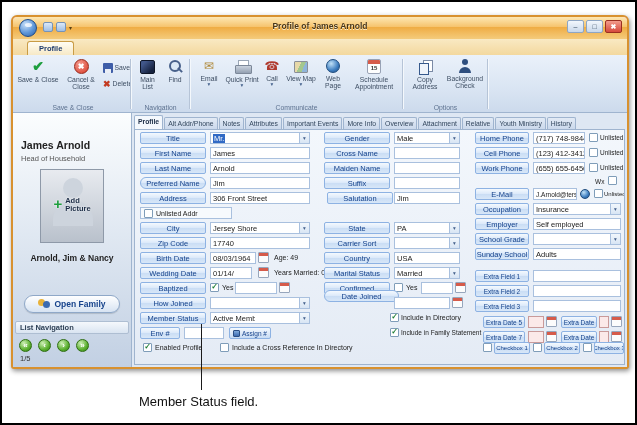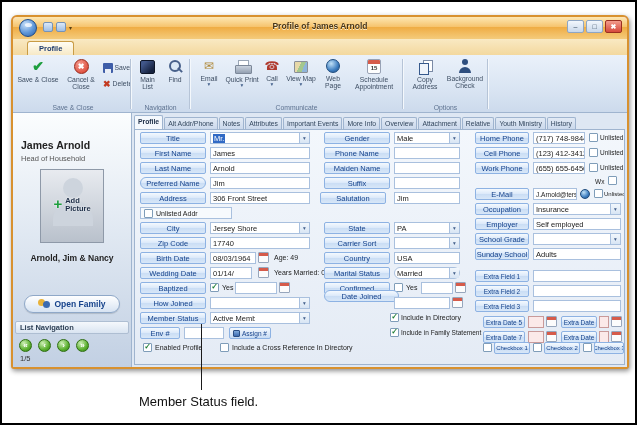--- a/index.html
+++ b/index.html
@@ -311,21 +311,21 @@
         <div class="abs fld" style="left:398px;top:2px;width:52px;">
             <span class="fval">(717) 748-9844</span>
           </div>
         <span class="abs chk" style="left:454px;top:3px;"></span>
         <span class="abs txt t65" style="left:465px;top:2px;">Unlisted</span>
 
         <div class="abs lbl" style="left:5px;top:17px;width:66px;">First Name</div>
         <div class="abs fld" style="left:75px;top:17px;width:100px;">
             <span class="fval">James</span>
           </div>
-        <div class="abs lbl" style="left:189px;top:17px;width:66px;">Phone Name</div>
+        <div class="abs lbl" style="left:189px;top:17px;width:66px;">Cross Name</div>
         <div class="abs fld" style="left:259px;top:17px;width:66px;">
             <span class="fval"></span>
           </div>
         <div class="abs lbl" style="left:340px;top:17px;width:54px;">Cell Phone</div>
         <div class="abs fld" style="left:398px;top:17px;width:52px;">
             <span class="fval">(123) 412-3412</span>
           </div>
         <span class="abs chk" style="left:454px;top:18px;"></span>
         <span class="abs txt t65" style="left:465px;top:17px;">Unlisted</span>
 
@@ -361,21 +361,21 @@
             <span class="fval" style="font-size:6.5px;">J.Arnold@ters.com</span>
           </div>
         <span class="abs linkic" style="left:445px;top:59px;"></span>
         <span class="abs chk" style="left:459px;top:59px;"></span>
         <span class="abs txt t6" style="left:469px;top:59px;">Unlisted</span>
 
         <div class="abs lbl" style="left:5px;top:62px;width:66px;">Address</div>
         <div class="abs fld" style="left:75px;top:62px;width:100px;">
             <span class="fval">306 Front Street</span>
           </div>
-        <div class="abs lbl" style="left:185px;top:62px;width:66px;">Salutation</div>
+        <div class="abs lbl" style="left:192px;top:62px;width:66px;">Salutation</div>
         <div class="abs fld" style="left:259px;top:62px;width:66px;">
             <span class="fval">Jim</span>
           </div>
 
         <div class="abs box" style="left:5px;top:77px;width:92px;">
           <span class="chk"></span>
           <span class="txt t7">Unlisted Addr</span>
         </div>
         <div class="abs lbl" style="left:340px;top:73px;width:54px;">Occupation</div>
         <div class="abs fld" style="left:398px;top:73px;width:88px;">
@@ -438,21 +438,21 @@
             <span class="fval">Adults</span>
           </div>
 
         <div class="abs lbl" style="left:5px;top:137px;width:66px;">Wedding Date</div>
         <div class="abs fld" style="left:75px;top:137px;width:42px;">
             <span class="fval">01/14/</span>
           </div>
         <span class="abs cal" style="left:123px;top:137px;"></span>
         <span class="abs txt t7" style="left:139px;top:137px;">Years Married: 0</span>
         <div class="abs lbl" style="left:189px;top:137px;width:66px;">Marital Status</div>
-        <div class="abs fld" style="left:259px;top:137px;width:66px;border-radius:6px;">
+        <div class="abs fld" style="left:259px;top:137px;width:66px;">
           <span class="fval">Married</span>
           <span class="ar">
               <span>▾</span>
             </span>
         </div>
         <div class="abs lbl small" style="left:340px;top:140px;width:54px;">Extra Field 1</div>
         <div class="abs fld" style="left:398px;top:140px;width:88px;">
             <span class="fval"></span>
           </div>
 

